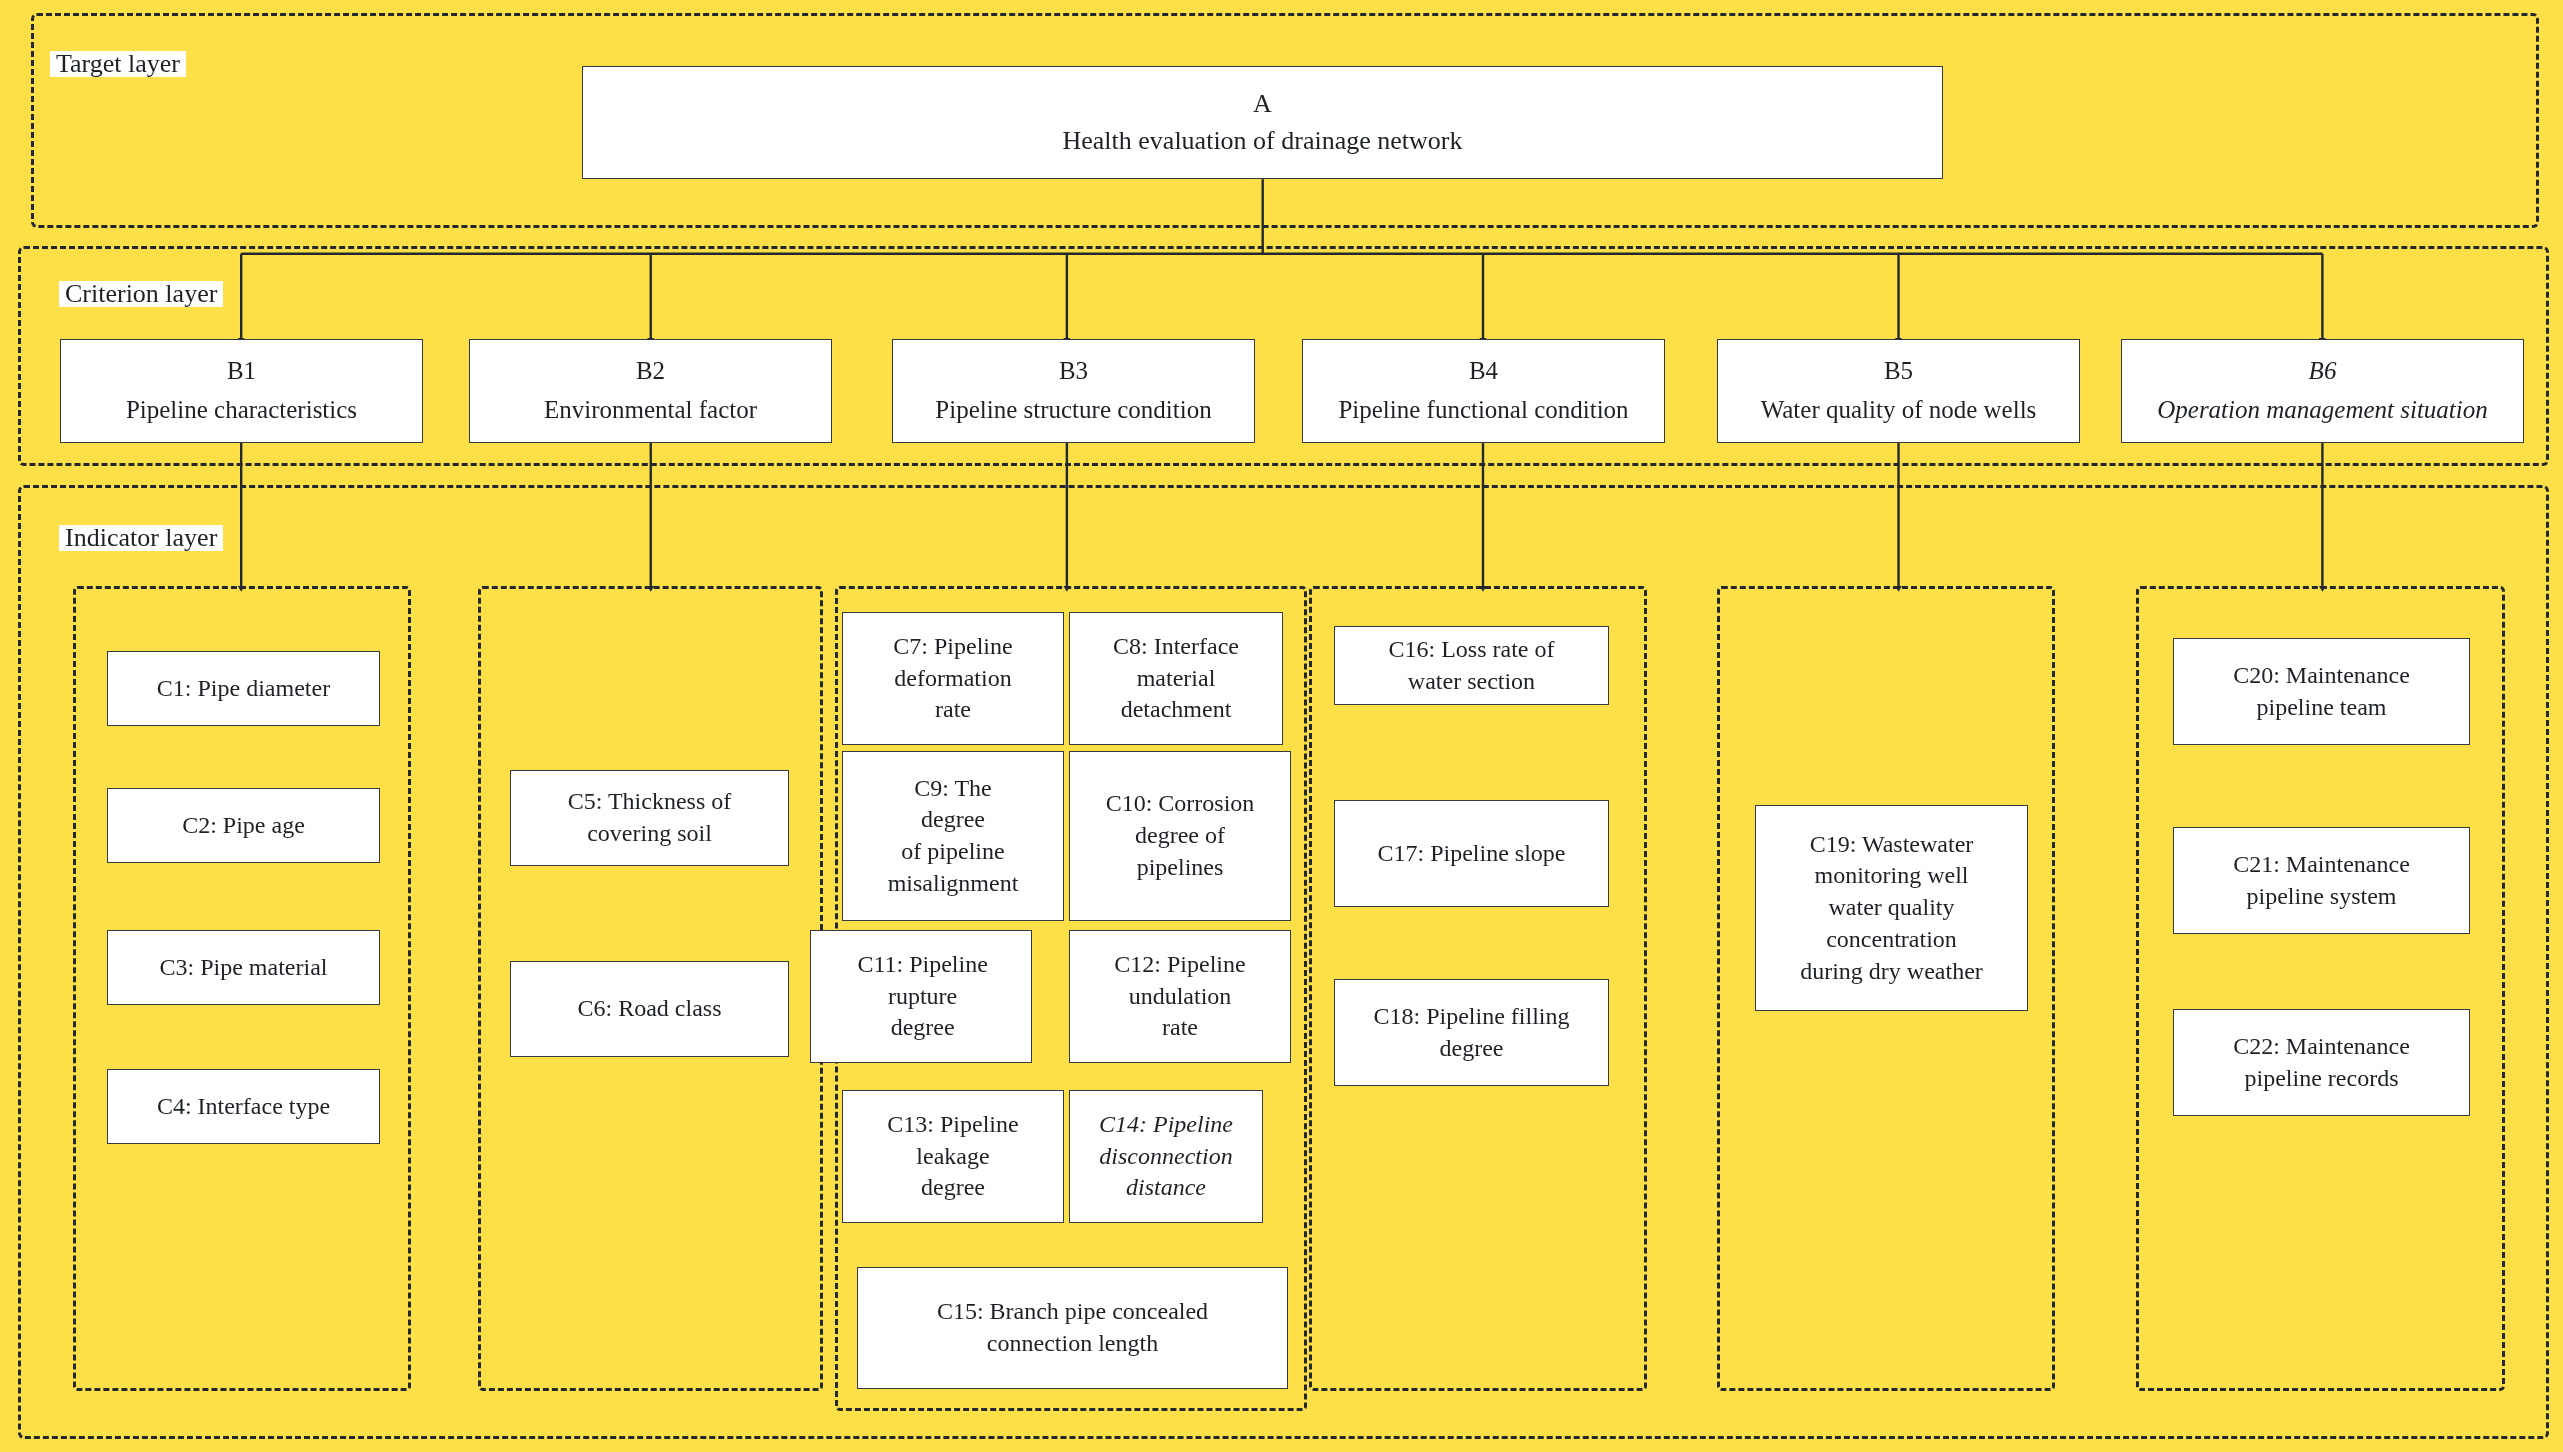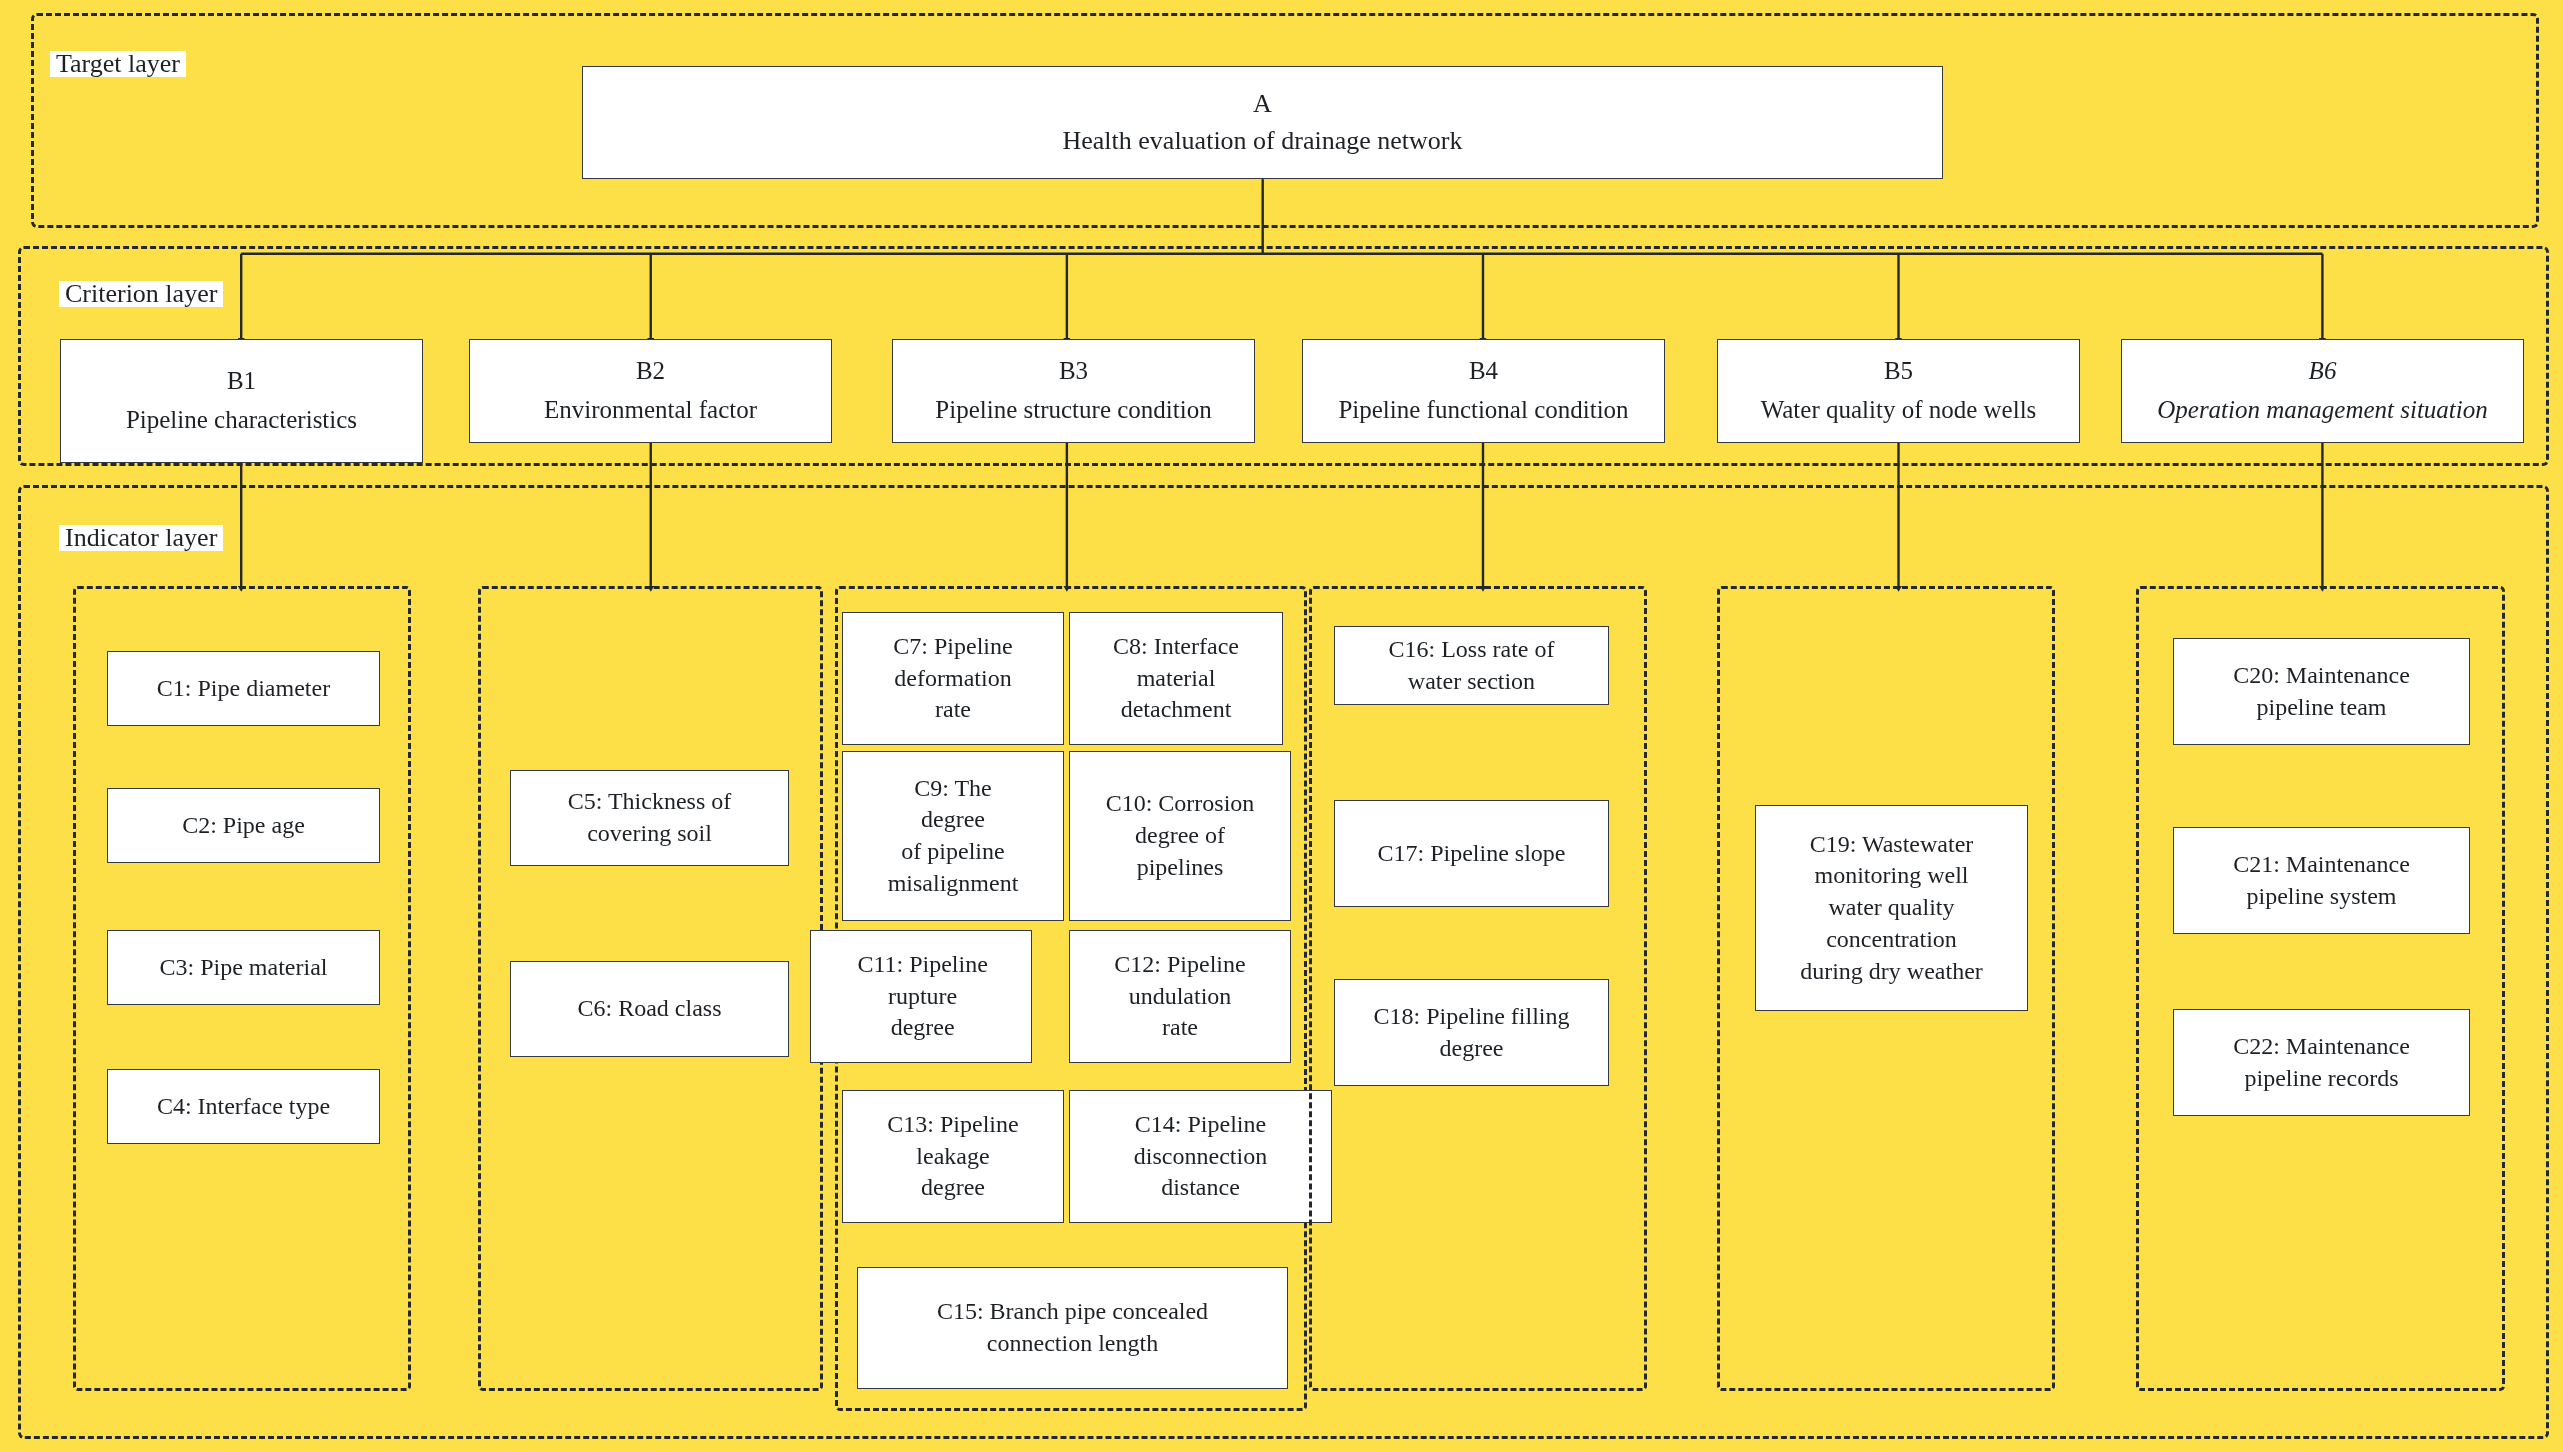--- a/index.html
+++ b/index.html
@@ -94,21 +94,21 @@
 
   <div class="layer-frame" style="left:31px;top:13px;width:2508px;height:215px;"></div>
   <div class="layer-label" style="left:50px;top:51px;">Target layer</div>
 
   <div class="node target" style="left:582px;top:66px;width:1361px;height:113px;">A
 Health evaluation of drainage network</div>
 
   <div class="layer-frame" style="left:18px;top:246px;width:2531px;height:220px;"></div>
   <div class="layer-label" style="left:59px;top:281px;">Criterion layer</div>
 
-  <div class="node criterion" style="left:60px;top:339px;width:363px;height:124px;">B1
+  <div class="node criterion" style="left:60px;top:339px;width:363px;height:104px;">B1
 Pipeline characteristics</div>
   <div class="node criterion" style="left:469px;top:339px;width:363px;height:104px;">B2
 Environmental factor</div>
   <div class="node criterion" style="left:892px;top:339px;width:363px;height:104px;">B3
 Pipeline structure condition</div>
   <div class="node criterion" style="left:1302px;top:339px;width:363px;height:104px;">B4
 Pipeline functional condition</div>
   <div class="node criterion" style="left:1717px;top:339px;width:363px;height:104px;">B5
 Water quality of node wells</div>
   <div class="node criterion" style="left:2121px;top:339px;width:403px;height:104px;font-style:italic;">B6
@@ -144,21 +144,21 @@
 pipelines</div>
   <div class="node small" style="left:810px;top:930px;width:222px;height:133px;padding-left:8px;">C11: Pipeline
 rupture
 degree</div>
   <div class="node small" style="left:1069px;top:930px;width:222px;height:133px;">C12: Pipeline
 undulation
 rate</div>
   <div class="node small" style="left:842px;top:1090px;width:222px;height:133px;">C13: Pipeline
 leakage
 degree</div>
-  <div class="node small" style="left:1069px;top:1090px;width:263px;height:133px;">C14: Pipeline
+  <div class="node small" style="left:1069px;top:1090px;width:194px;height:133px;font-style:italic;">C14: Pipeline
 disconnection
 distance</div>
   <div class="node small" style="left:857px;top:1267px;width:431px;height:122px;">C15: Branch pipe concealed
 connection length</div>
 
   <div class="group-frame" style="left:1309px;top:586px;width:338px;height:805px;"></div>
   <div class="node small" style="left:1334px;top:626px;width:275px;height:79px;">C16: Loss rate of
 water section</div>
   <div class="node small" style="left:1334px;top:800px;width:275px;height:107px;">C17: Pipeline slope</div>
   <div class="node small" style="left:1334px;top:979px;width:275px;height:107px;">C18: Pipeline filling

